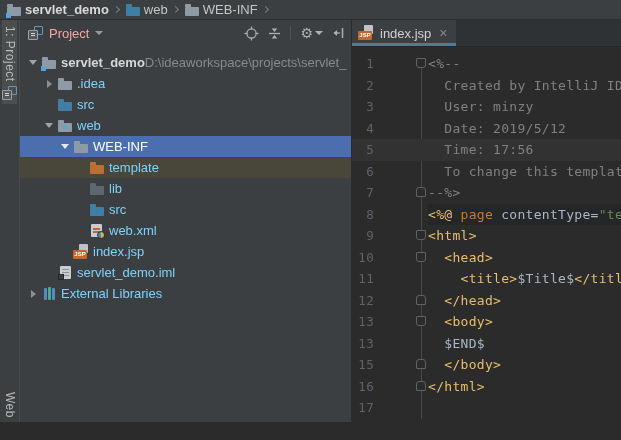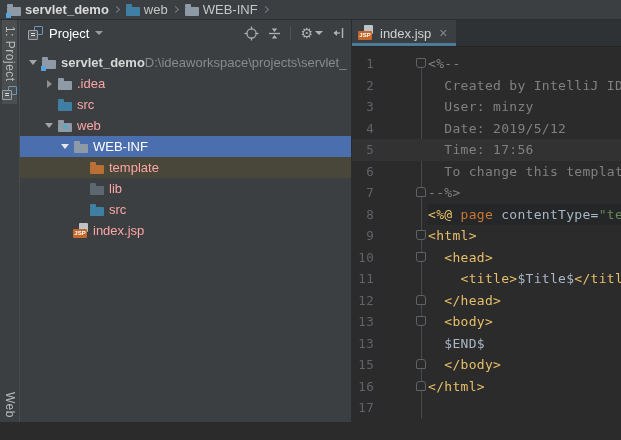--- a/index.html
+++ b/index.html
@@ -26,40 +26,40 @@
             display:flex; flex-direction:column; align-items:center; flex:none; }
   .stripe-btn { display:flex; flex-direction:column; align-items:center; padding:6px 0 4px 0; }
   .stripe-btn.active { background:rgba(255,255,255,0.08); }
   .stripe-btn .vtxt { writing-mode:vertical-rl; font-size:12px; color:#BBBBBB; letter-spacing:0.5px; }
   .stripe-btn .s-ic { margin-top:4px; }
   #stripe-spacer { flex:1; }
   
   #project-panel { width:332px; background:#3C3F41; flex:none; display:flex;
                    flex-direction:column; overflow:hidden; border-right:1px solid #2A2C2E; }
   #panel-header { height:26px; display:flex; align-items:center; padding:0 6px 0 8px; flex:none; }
-  #panel-title { margin:0 2px 0 6px; color:#ffffff; }
+  #panel-title { margin:0 2px 0 6px; color:#fca5a5; }
   .dd-caret { width:0; height:0; border-left:4px solid transparent; border-right:4px solid transparent;
               border-top:4px solid #9B9B9B; margin-left:4px; }
   #header-icons { margin-left:auto; display:flex; align-items:center; gap:9px; }
   #header-icons svg { display:block; }
   .hdr-sep { width:1px; height:14px; background:#515456; }
   
   #tree { padding-top:6px; flex:1; overflow:hidden; }
   .row { height:21px; display:flex; align-items:center; white-space:nowrap; overflow:hidden; width:100%; }
   .row.sel { background:#4B6EAF; }
   .row.sel .t-lbl { color:#FFFFFF; }
   .row.brown { background:#49463A; }
   .arrow-slot { width:14px; flex:none; display:flex; align-items:center; justify-content:center; }
   .tri-down { width:0; height:0; border-left:4px solid transparent; border-right:4px solid transparent;
               border-top:5px solid #A3A3A3; }
   .row.sel .tri-down { border-top-color:#E8E8E8; }
   .tri-right { width:0; height:0; border-top:4px solid transparent; border-bottom:4px solid transparent;
                border-left:5px solid #8F8F8F; }
   .icon-slot { width:18px; flex:none; display:flex; align-items:center; justify-content:center; }
-  .t-lbl { margin-left:3px; color:#fca5a5; }
+  .t-lbl { margin-left:3px; color:#7dd3fc; }
   .t-lbl.bold { font-weight:bold; color:#D8D8D8; }
   .t-suffix { color:#8A8A8A; }
   
   .fold { width:14px; height:9px; background:#8E9BA6; border-radius:1px; position:relative; margin-top:3px; }
   .fold::before { content:""; position:absolute; top:-3px; left:0; width:6px; height:3px;
                   background:inherit; border-radius:1px 1px 0 0; }
   .fold.src { background:#3F7FA3; }
   .fold.excl { background:#BC6F34; }
   .fold.dark { background:#5C6770; }
   .fold .dot { position:absolute; left:5px; top:2.5px; width:4px; height:4px; border-radius:50%; background:#49AFC9; }
@@ -259,29 +259,65 @@
             </span>
             <span class="t-lbl">lib</span>
           </div>
           <div class="row" style="padding-left: 54px;">
             <span class="arrow-slot"></span>
             <span class="icon-slot">
               <span class="fold src"></span>
             </span>
             <span class="t-lbl">src</span>
           </div>
+          <div class="row" style="padding-left: 54px;">
+            <span class="arrow-slot"></span>
+            <span class="icon-slot">
+              <span class="ic-webxml">
+                <span class="page"></span>
+                <span class="xmlmark"></span>
+                <span class="badge"></span>
+              </span>
+            </span>
+            <span class="t-lbl">web.xml</span>
+          </div>
           <div class="row" style="padding-left: 38px;">
             <span class="arrow-slot"></span>
             <span class="icon-slot">
               <span class="ic-jsp">
                 <span class="pg"></span>
                 <span class="tag">JSP</span>
               </span>
             </span>
             <span class="t-lbl">index.jsp</span>
+          </div>
+          <div class="row" style="padding-left: 22px;">
+            <span class="arrow-slot"></span>
+            <span class="icon-slot">
+              <span class="ic-iml">
+                <span class="page">
+                  <span class="lines"></span>
+                </span>
+                <span class="sq"></span>
+              </span>
+            </span>
+            <span class="t-lbl">servlet_demo.iml</span>
+          </div>
+          <div class="row" style="padding-left: 6px;">
+            <span class="arrow-slot">
+              <span class="tri-right"></span>
+            </span>
+            <span class="icon-slot">
+              <span class="ic-lib">
+                <i></i>
+                <i></i>
+                <i></i>
+              </span>
+            </span>
+            <span class="t-lbl">External Libraries</span>
           </div>
         </div>
     </div>
 
     <div id="editor-col">
       <div id="tab-bar">
         <div class="tab">
           <span class="ic-jsp">
               <span class="pg"></span>
               <span class="tag">JSP</span>

